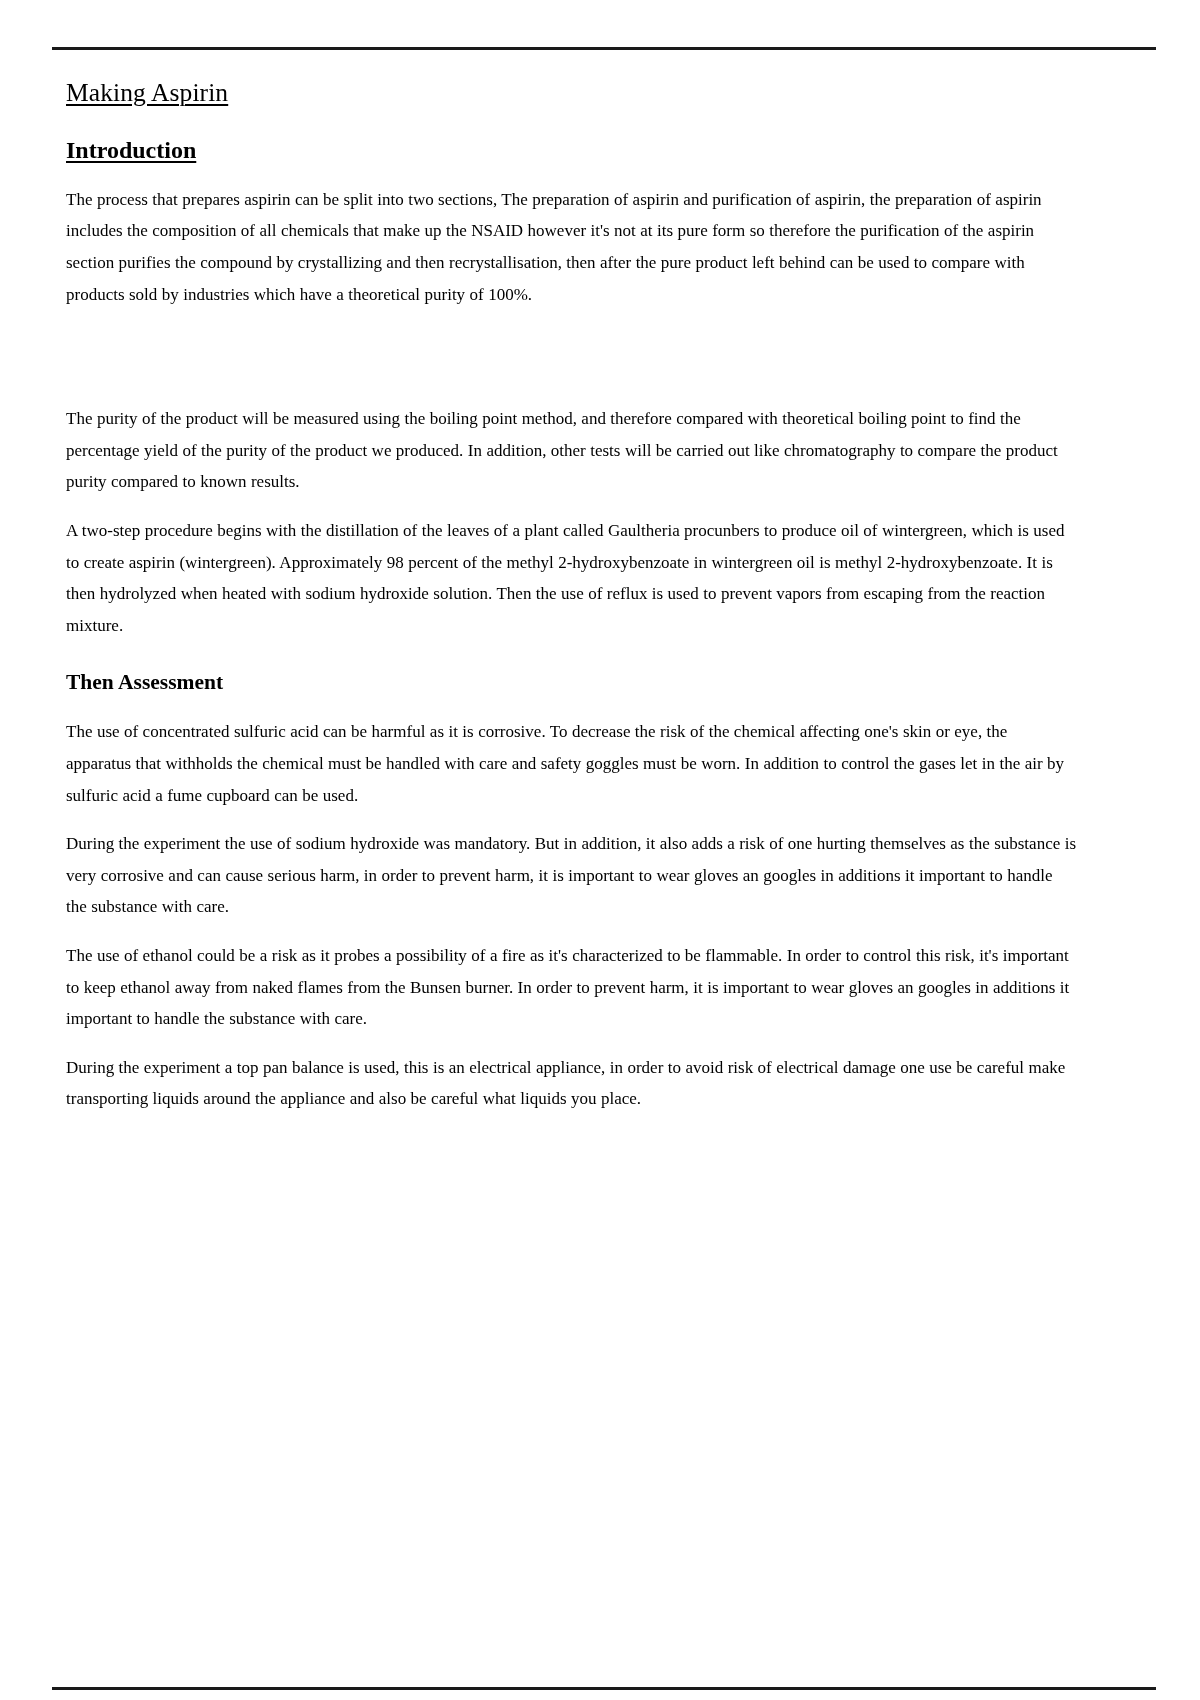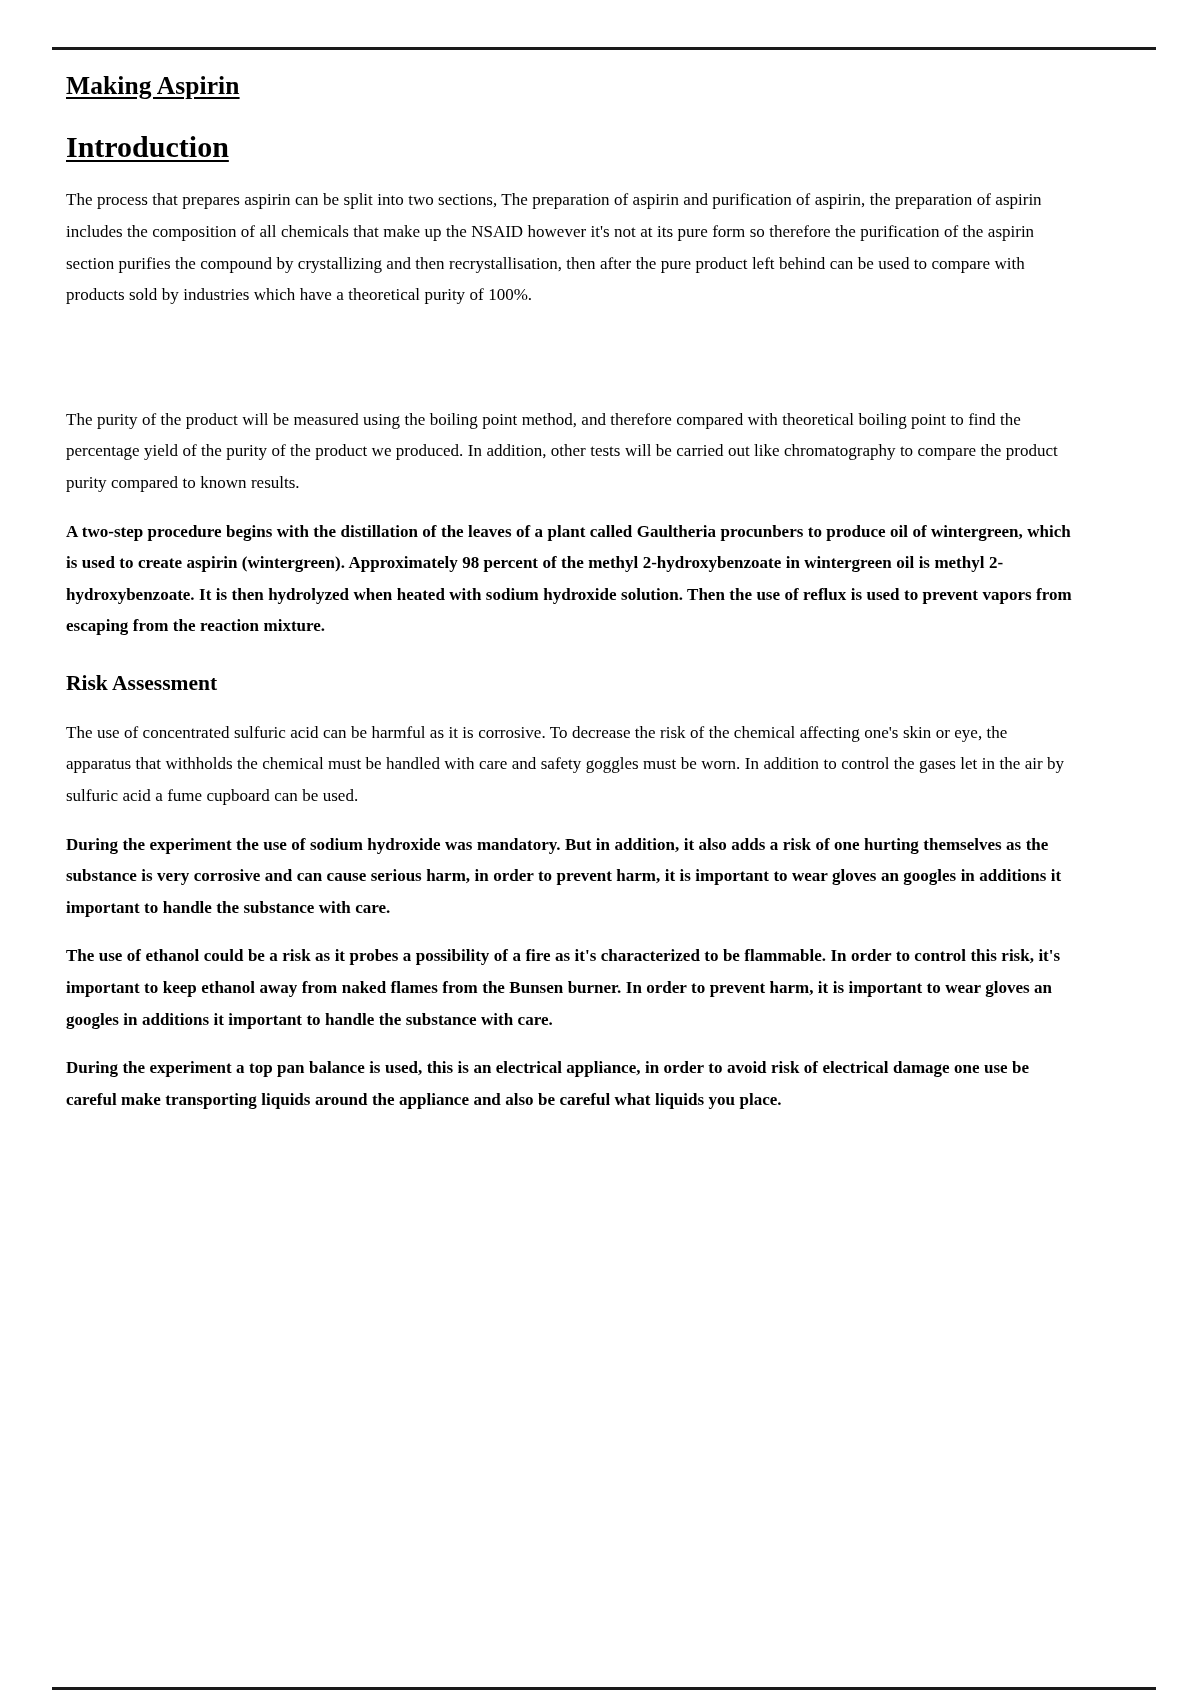--- a/index.html
+++ b/index.html
@@ -33,34 +33,34 @@
 
   .content {
     position: absolute;
     left: 66px;
     top: 62px;
     width: 1010px;
   }
 
   h1.doc-title {
     font-size: 25.5px;
-    font-weight: bold;
-    margin: 8px 0 0 0;
+    font-weight: normal;
+    margin: 15px 0 0 0;
     padding: 0;
     line-height: 1.25;
     letter-spacing: 0.1px;
   }
   h1.doc-title span.u,
   h2.section-heading span.u {
     text-decoration: underline;
     text-underline-offset: 3px;
     text-decoration-thickness: 2px;
   }
   h2.section-heading {
-    font-size: 30px;
+    font-size: 24px;
     font-weight: bold;
     margin: 26px 0 0 0;
     padding: 0;
     line-height: 1.25;
   }
   h3.sub-heading {
     font-size: 21.5px;
     font-weight: bold;
     margin: 28px 0 0 0;
     padding: 0;
@@ -69,21 +69,20 @@
   p.body-text {
     font-size: 17px;
     line-height: 31.6px;
     margin: 19px 0 0 0;
     padding: 0;
     text-align: left;
     word-spacing: 0.2px;
   }
   p.body-text.tight {
     margin-top: 17px;
-    font-weight: bold;
   }
   .spacer-gap {
     height: 74px;
   }
 </style>
 </head>
 <body>
 
 <div class="page">
 
@@ -96,21 +95,21 @@
     <h2 class="section-heading"><span class="u">Introduction</span></h2>
 
     <p class="body-text">The process that prepares aspirin can be split into two sections, The preparation of aspirin and purification of aspirin, the preparation of aspirin includes the composition of all chemicals that make up the NSAID however it's not at its pure form so therefore the purification of the aspirin section purifies the compound by crystallizing and then recrystallisation, then after the pure product left behind can be used to compare with products sold by industries which have a theoretical purity of 100%.</p>
 
     <div class="spacer-gap"></div>
 
     <p class="body-text">The purity of the product will be measured using the boiling point method, and therefore compared with theoretical boiling point to find the percentage yield of the purity of the product we produced. In addition, other tests will be carried out like chromatography to compare the product purity compared to known results.</p>
 
     <p class="body-text tight">A two-step procedure begins with the distillation of the leaves of a plant called Gaultheria procunbers to produce oil of wintergreen, which is used to create aspirin (wintergreen). Approximately 98 percent of the methyl 2-hydroxybenzoate in wintergreen oil is methyl 2-hydroxybenzoate. It is then hydrolyzed when heated with sodium hydroxide solution. Then the use of reflux is used to prevent vapors from escaping from the reaction mixture.</p>
 
-    <h3 class="sub-heading">Risk Assessment</h3>
+    <h3 class="sub-heading">Then Assessment</h3>
 
     <p class="body-text">The use of concentrated sulfuric acid can be harmful as it is corrosive. To decrease the risk of the chemical affecting one's skin or eye, the apparatus that withholds the chemical must be handled with care and safety goggles must be worn. In addition to control the gases let in the air by sulfuric acid a fume cupboard can be used.</p>
 
 
     <p class="body-text tight">During the experiment the use of sodium hydroxide was mandatory. But in addition, it also adds a risk of one hurting themselves as the substance is very corrosive and can cause serious harm, in order to prevent harm, it is important to wear gloves an googles in additions it important to handle the substance with care.</p>
 
     <p class="body-text tight">The use of ethanol could be a risk as it probes a possibility of a fire as it's characterized to be flammable. In order to control this risk, it's important to keep ethanol away from naked flames from the Bunsen burner. In order to prevent harm, it is important to wear gloves an googles in additions it important to handle the substance with care.</p>
 
     <p class="body-text tight">During the experiment a top pan balance is used, this is an electrical appliance, in order to avoid risk of electrical damage one use be careful make transporting liquids around the appliance and also be careful what liquids you place.</p>
 

